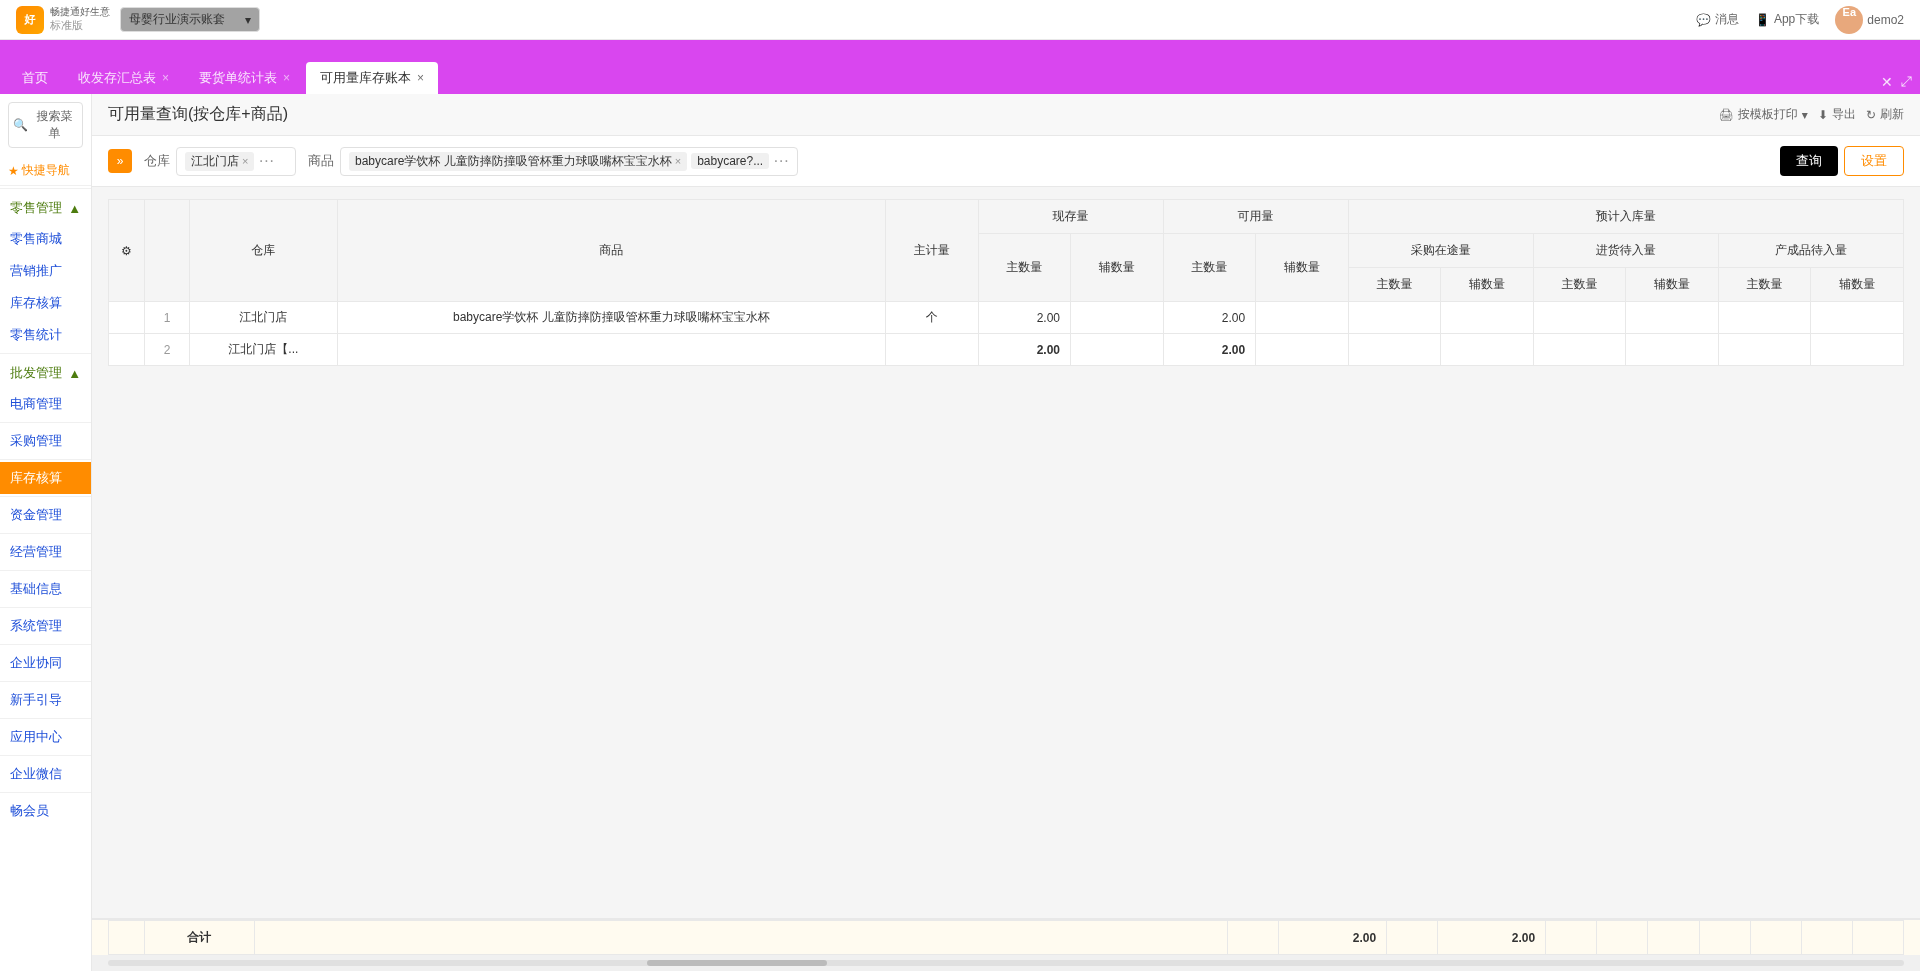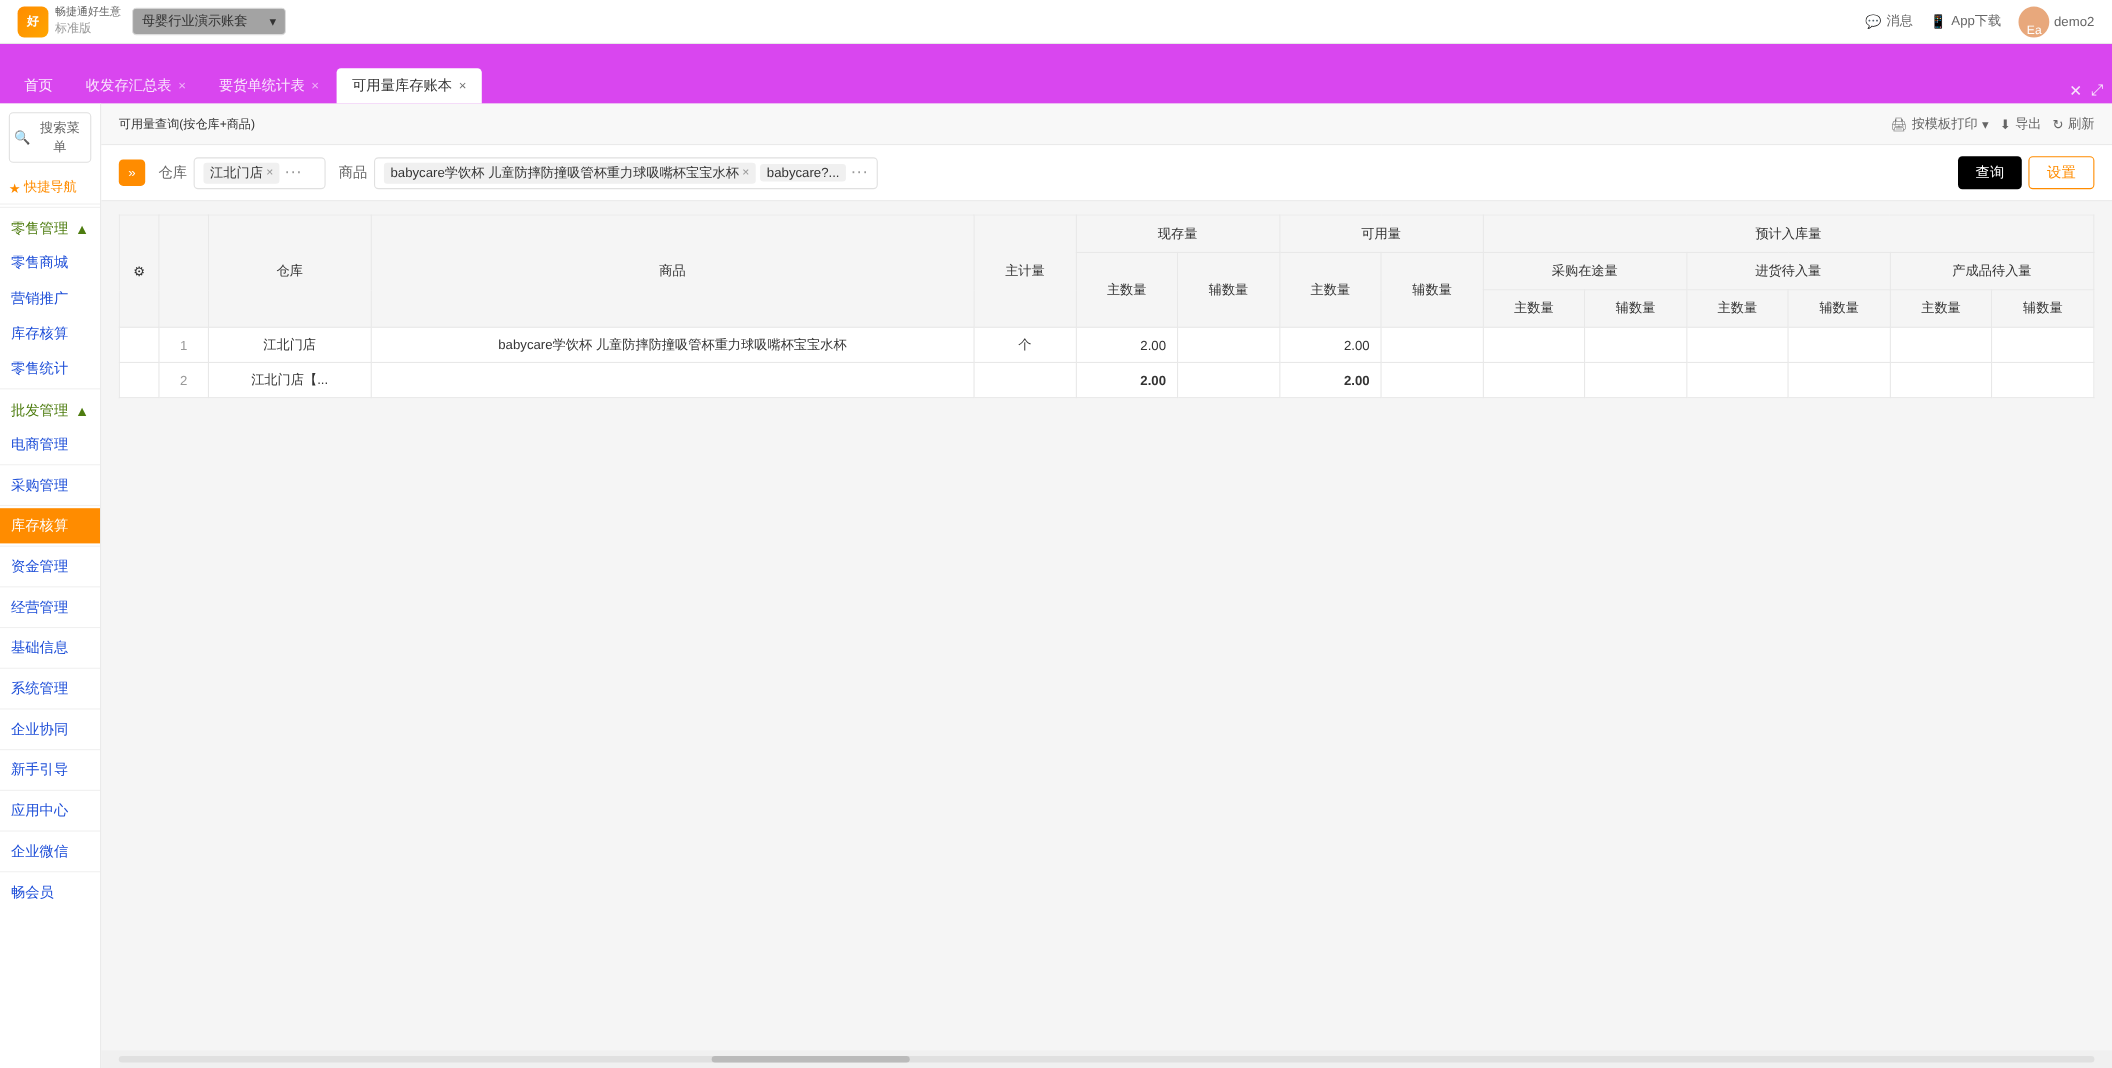--- a/index.html
+++ b/index.html
@@ -8,21 +8,21 @@
     
     .top-bar { height: 40px; background: #fff; display: flex; align-items: center; justify-content: space-between; padding: 0 16px; border-bottom: 1px solid #e8e8e8; flex-shrink: 0; }
     .top-bar-left { display: flex; align-items: center; gap: 10px; }
     .logo-area { display: flex; align-items: center; gap: 6px; }
     .logo-icon { width: 28px; height: 28px; background: linear-gradient(135deg, #ff8c00, #ffa500); border-radius: 6px; display: flex; align-items: center; justify-content: center; color: #fff; font-size: 11px; font-weight: bold; }
     .logo-text { font-size: 10px; color: #666; line-height: 1.2; }
     .logo-sub { color: #999; font-size: 11px; }
     .industry-selector { display: flex; align-items: center; gap: 4px; border: 1px solid #ddd; border-radius: 4px; padding: 3px 8px; cursor: pointer; font-size: 12px; color: #333; background: #a3a3a3; min-width: 140px; }
     .top-bar-right { display: flex; align-items: center; gap: 16px; }
     .top-bar-action { display: flex; align-items: center; gap: 4px; font-size: 12px; color: #666; cursor: pointer; }
-    .avatar { width: 28px; height: 28px; border-radius: 50%; background: #e8a87c; display: flex; align-items: flex-end; justify-content: center; font-size: 11px; color: #fff; }
+    .avatar { width: 28px; height: 28px; border-radius: 50%; background: #e8a87c; display: flex; align-items: flex-start; justify-content: center; font-size: 11px; color: #fff; font-weight: bold; }
 
     
     .nav-tabs { height: 54px; background: #d946ef; display: flex; align-items: flex-end; padding: 0 8px; flex-shrink: 0; gap: 2px; }
     .nav-tab { display: flex; align-items: center; gap: 6px; padding: 6px 14px; border-radius: 4px 4px 0 0; font-size: 13px; cursor: pointer; color: rgba(255,255,255,0.85); background: transparent; height: 32px; white-space: nowrap; }
     .nav-tab.active { background: #fff; color: #333; }
     .nav-tab .close-btn { font-size: 12px; opacity: 0.7; line-height: 1; }
     .nav-tab-home { color: rgba(255,255,255,0.9); }
     .nav-controls { margin-left: auto; display: flex; align-items: center; gap: 8px; padding-bottom: 4px; }
     .nav-controls span { color: rgba(255,255,255,0.85); font-size: 16px; cursor: pointer; }
 
@@ -36,21 +36,21 @@
     .sidebar-nav-btn { padding: 6px 8px; font-size: 12px; color: #ff8c00; cursor: pointer; display: flex; align-items: center; gap: 3px; border-bottom: 1px solid #f0f0f0; }
     .sidebar-group { }
     .sidebar-group-title { display: flex; align-items: center; justify-content: space-between; padding: 8px 10px 6px; font-size: 13px; color: #4d7c0f; font-weight: 500; cursor: pointer; }
     .sidebar-item { padding: 7px 10px; font-size: 13px; color: #1d4ed8; cursor: pointer; }
     .sidebar-item.active { background: #ff8c00; color: #fff; font-weight: 500; }
     .sidebar-divider { height: 1px; background: #f0f0f0; margin: 2px 0; }
 
     
     .content { flex: 1; display: flex; flex-direction: column; overflow: hidden; }
     .page-header { padding: 10px 16px; display: flex; align-items: center; justify-content: space-between; background: #f8f8f8; border-bottom: 1px solid #e8e8e8; flex-shrink: 0; }
-    .page-title { font-size: 11px; font-weight: 500; color: #333; }
+    .page-title { font-size: 16px; font-weight: 500; color: #333; }
     .page-actions { display: flex; align-items: center; gap: 10px; }
     .btn-template { display: flex; align-items: center; gap: 4px; font-size: 12px; color: #666; cursor: pointer; }
     .btn-export { display: flex; align-items: center; gap: 4px; font-size: 12px; color: #666; cursor: pointer; }
     .btn-refresh { display: flex; align-items: center; gap: 4px; font-size: 12px; color: #666; cursor: pointer; }
 
     
     .filter-bar { padding: 10px 16px; background: #fff; border-bottom: 1px solid #e8e8e8; display: flex; align-items: center; gap: 12px; flex-shrink: 0; }
     .expand-btn { width: 24px; height: 24px; background: #ff8c00; border-radius: 4px; display: flex; align-items: center; justify-content: center; color: #fff; cursor: pointer; font-size: 14px; }
     .filter-item { display: flex; align-items: center; gap: 6px; font-size: 13px; }
     .filter-label { color: #666; white-space: nowrap; }
@@ -314,20 +314,43 @@
             <td></td>
             <td></td>
             <td></td>
             <td></td>
             <td></td>
           </tr>
         </tbody>
       </table>
     </div>
 
+    <div class="table-footer">
+      <table style="width:100%; border-collapse:collapse; font-size:12px; background:#fffbf0;">
+        <tbody>
+          <tr>
+            <td style="width:36px; border:1px solid #e8e8e8; padding:8px 10px;"></td>
+            <td style="border:1px solid #e8e8e8; padding:8px 10px; font-weight:bold;">合计</td>
+
+            <td style="border:1px solid #e8e8e8; padding:8px 10px; min-width:400px;"></td>
+            <td style="border:1px solid #e8e8e8; padding:8px 10px;"></td>
+            <td style="border:1px solid #e8e8e8; padding:8px 10px; text-align:right; font-weight:bold;">2.00</td>
+            <td style="border:1px solid #e8e8e8; padding:8px 10px;"></td>
+            <td style="border:1px solid #e8e8e8; padding:8px 10px; text-align:right; font-weight:bold;">2.00</td>
+            <td style="border:1px solid #e8e8e8; padding:8px 10px;"></td>
+            <td style="border:1px solid #e8e8e8; padding:8px 10px;"></td>
+            <td style="border:1px solid #e8e8e8; padding:8px 10px;"></td>
+            <td style="border:1px solid #e8e8e8; padding:8px 10px;"></td>
+            <td style="border:1px solid #e8e8e8; padding:8px 10px;"></td>
+            <td style="border:1px solid #e8e8e8; padding:8px 10px;"></td>
+            <td style="border:1px solid #e8e8e8; padding:8px 10px;"></td>
+          </tr>
+        </tbody>
+      </table>
+    </div>
 
     <div class="scroll-bar-area">
       <div class="scroll-track">
         <div class="scroll-thumb"></div>
       </div>
     </div>
 
   </div>
 </div>
 

